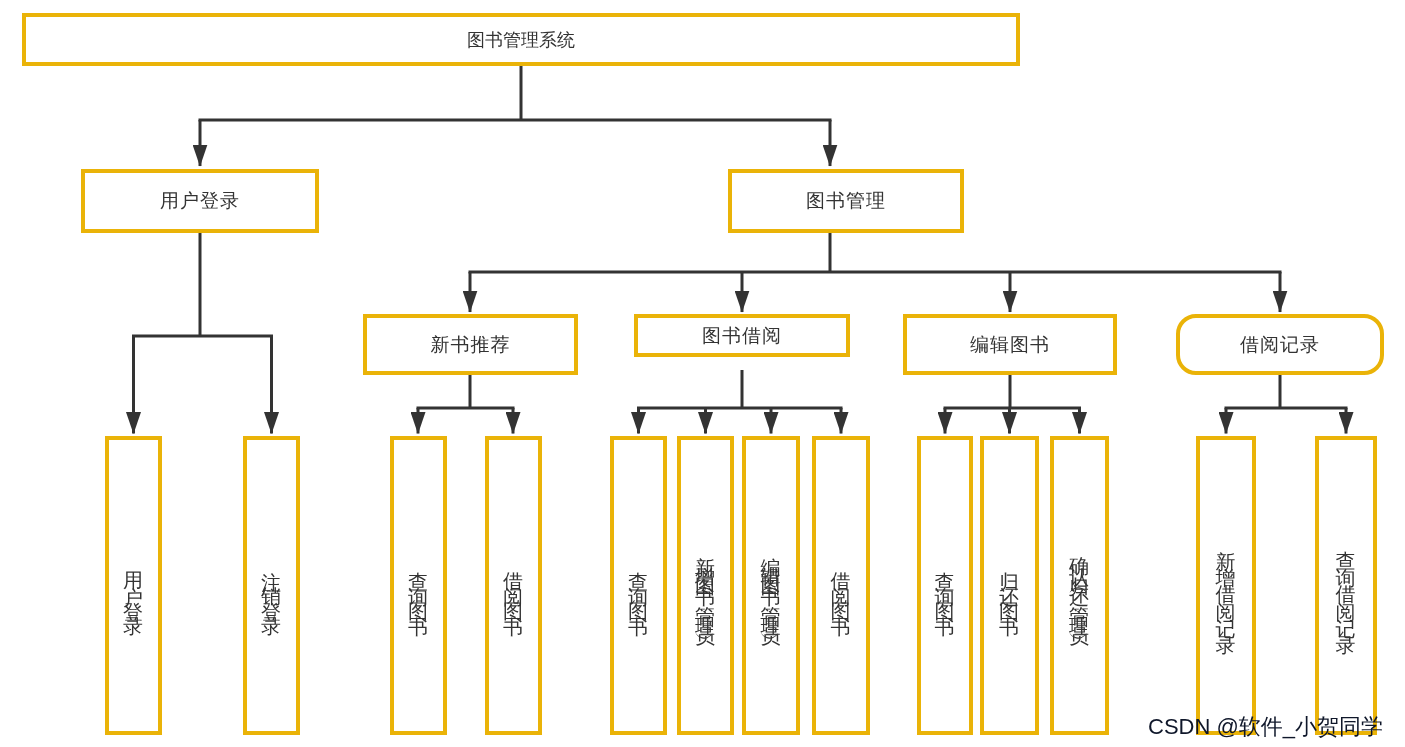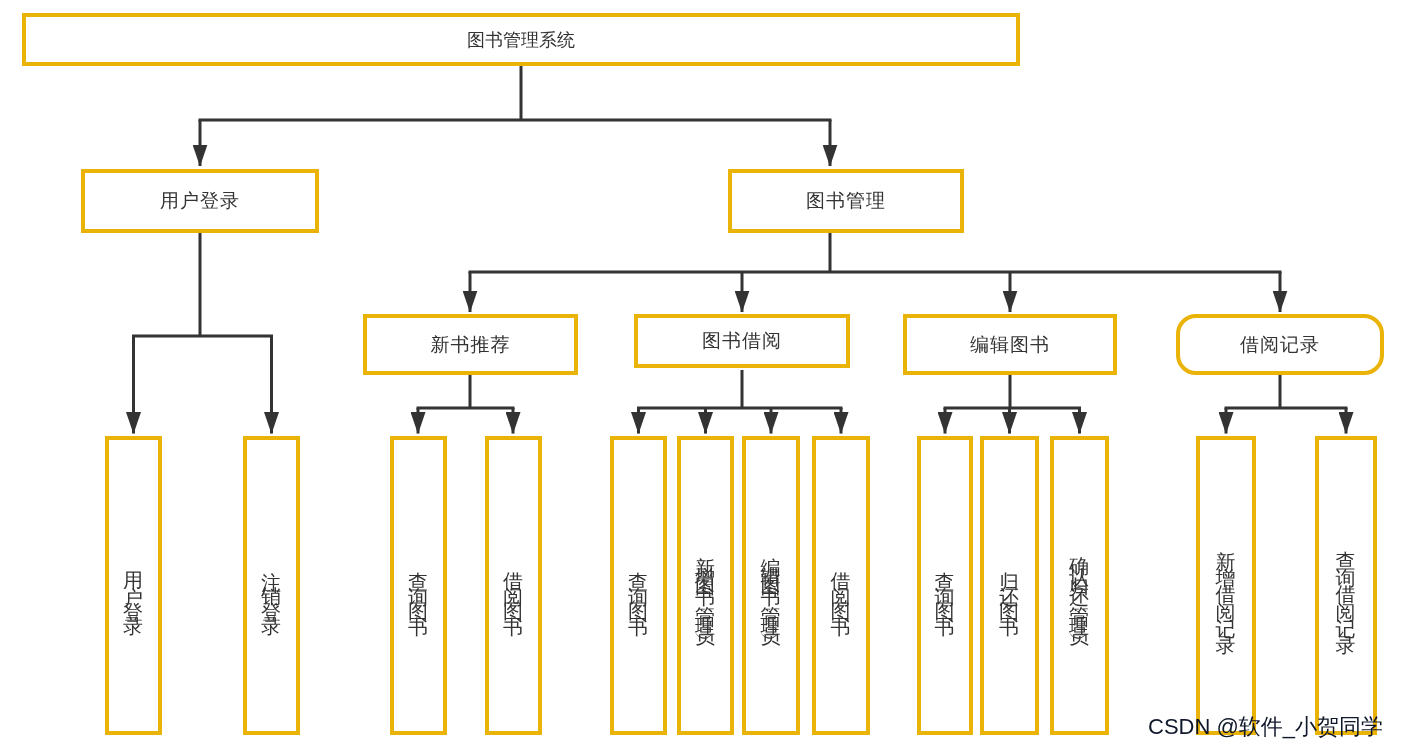--- a/index.html
+++ b/index.html
@@ -112,21 +112,21 @@
   <div class="node h-node" style="left:81px; top:169px; width:238px; height:64px;">
     <span>用户登录</span>
   </div>
   <div class="node h-node" style="left:712px; top:169px; width:236px; height:64px;margin-left:16px;">
     <span>图书管理</span>
   </div>
 
   <div class="node h-node" style="left:363px; top:314px; width:215px; height:61px;">
     <span>新书推荐</span>
   </div>
-  <div class="node h-node" style="left:634px; top:314px; width:216px; height:54px;">
+  <div class="node h-node" style="left:634px; top:314px; width:216px; height:43px;">
     <span>图书借阅</span>
   </div>
   <div class="node h-node" style="left:903px; top:314px; width:214px; height:61px;">
     <span>编辑图书</span>
   </div>
   <div class="node h-node" style="left:1176px; top:314px; width:208px; height:61px;border-radius:20px;">
     <span>借阅记录</span>
   </div>
 
   <div class="node leaf lv-short" style="left:105px; top:436px; width:57px; height:299px;">

